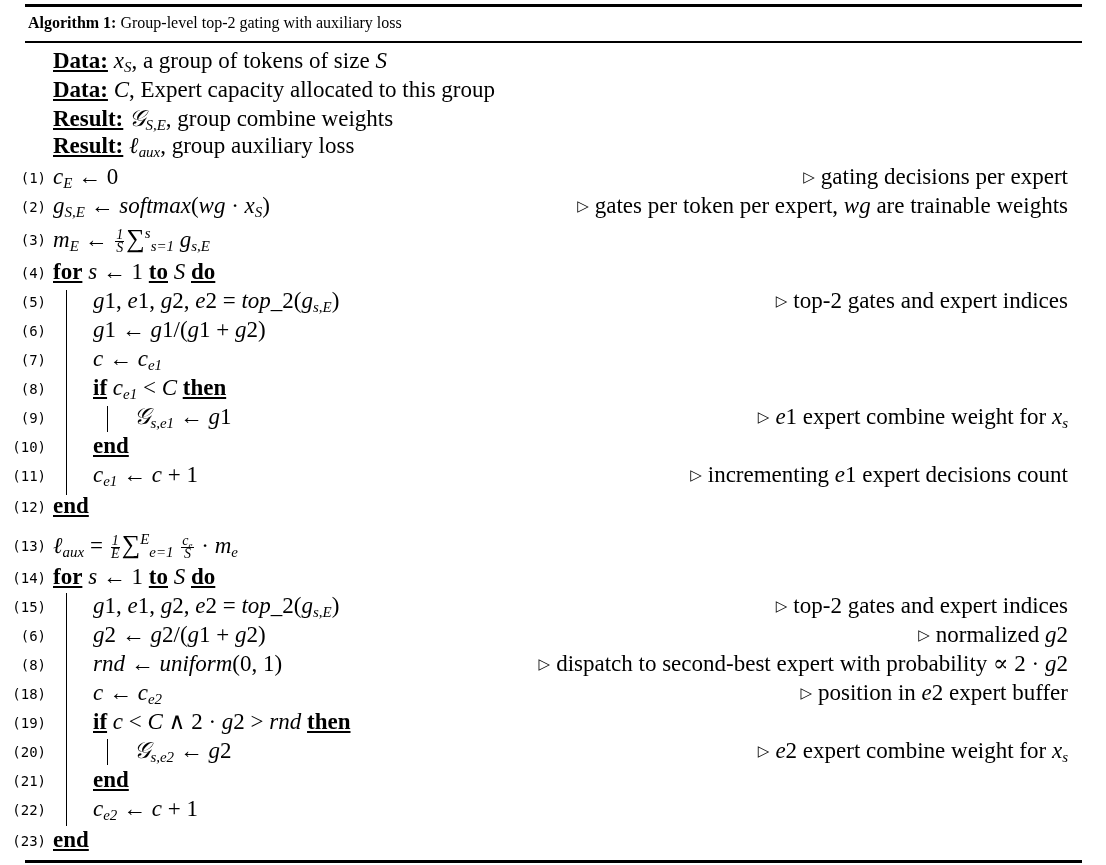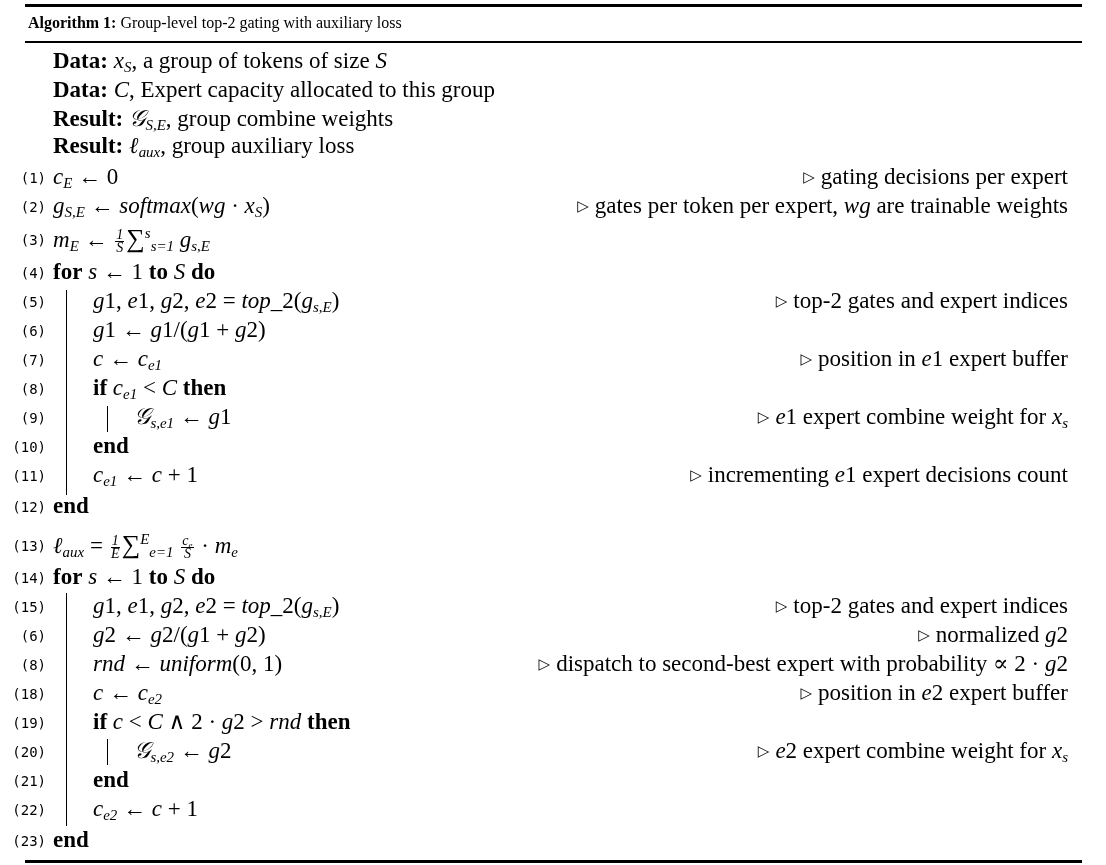--- a/index.html
+++ b/index.html
@@ -12,36 +12,36 @@
   .rule.top { top: 4px; height: 3px; }
   .rule.mid { top: 41px; height: 2px; }
   .rule.bot { top: 860px; height: 3px; }
   .title {
     position: absolute; left: 28px; top: 8px; font-size: 16px; line-height: 30px; white-space: nowrap;
   }
   .title b { font-weight: bold; }
   .io {
     position: absolute; left: 53px; font-size: 23px; line-height: 28px; white-space: nowrap;
   }
-  .io b { font-weight: bold; }
+  .io b { font-weight: bold; text-decoration: underline; }
   .m { font-style: italic; }
   .m sub, .m sup { font-size: 65%; }
   sub { vertical-align: -0.3em; line-height: 0; }
   sup { vertical-align: 0.6em; line-height: 0; }
   .line {
     position: absolute; left: 0; width: 1070px; height: 29px;
     font-size: 23px; line-height: 29px; white-space: nowrap;
   }
   .lnum {
     position: absolute; left: 0; width: 46px; text-align: right;
     font-family: "DejaVu Sans Mono", "Liberation Mono", monospace;
     font-size: 14px; top: 2px;
   }
   .code { position: absolute; top: 0; }
-  .code b { font-weight: bold; }
+  .code b { font-weight: bold; text-decoration: underline; }
   .comment { position: absolute; right: 2px; top: 0; }
   .tri { font-size: 15px; margin-right: 6px; position: relative; top: -2px; }
   .bar { position: absolute; width: 1px; background: #000; }
   .frac { display: inline-block; vertical-align: middle; text-align: center; font-size: 14px; line-height: 12px; margin: 0 2px; }
   .frac span { display: block; }
   .frac .num { border-bottom: 1px solid #000; padding: 0 1px; }
   .sum { font-size: 26px; font-style: normal; }
 </style>
 </head>
 <body>
@@ -105,21 +105,20 @@
   </div>
 
   <div class="line" style="top:315px">
     <span class="lnum">(6)</span>
     <span class="code m" style="left:93px">g<span style="font-style:normal">1 ←</span> g<span style="font-style:normal">1/(</span>g<span style="font-style:normal">1 +</span> g<span style="font-style:normal">2)</span></span>
   </div>
 
   <div class="line" style="top:344px">
     <span class="lnum">(7)</span>
     <span class="code m" style="left:93px">c <span style="font-style:normal">←</span> c<sub>e1</sub></span>
-    <span class="comment"><span class="tri">▷</span>position in <span class="m">e</span>1 expert buffer</span>
   </div>
 
   <div class="line" style="top:373px">
     <span class="lnum">(8)</span>
     <span class="code" style="left:93px"><b>if</b> <span class="m">c<sub>e1</sub></span> &lt; <span class="m">C</span> <b>then</b></span>
   </div>
 
   <div class="line" style="top:402px">
     <span class="lnum">(9)</span>
     <span class="code m" style="left:134px">𝒢<sub>s,e1</sub> <span style="font-style:normal">←</span> g<span style="font-style:normal">1</span></span>

